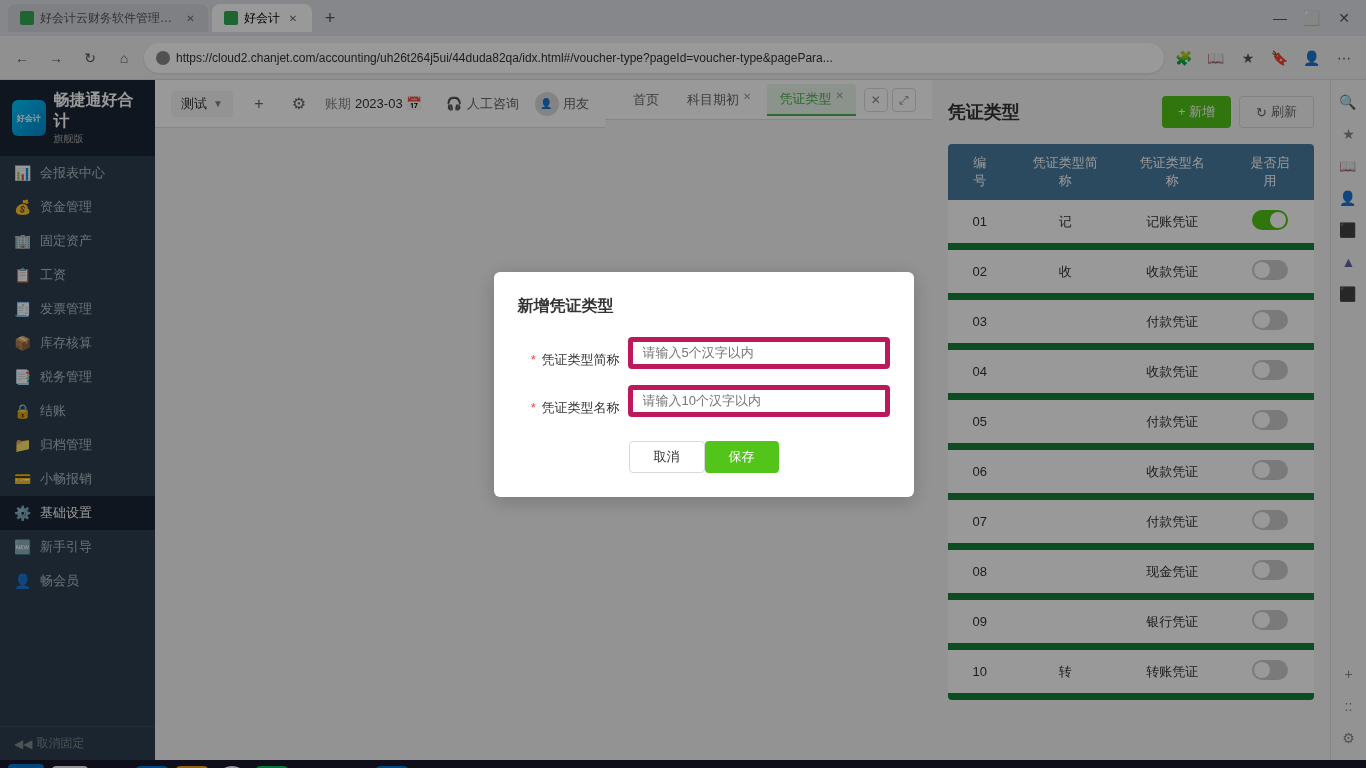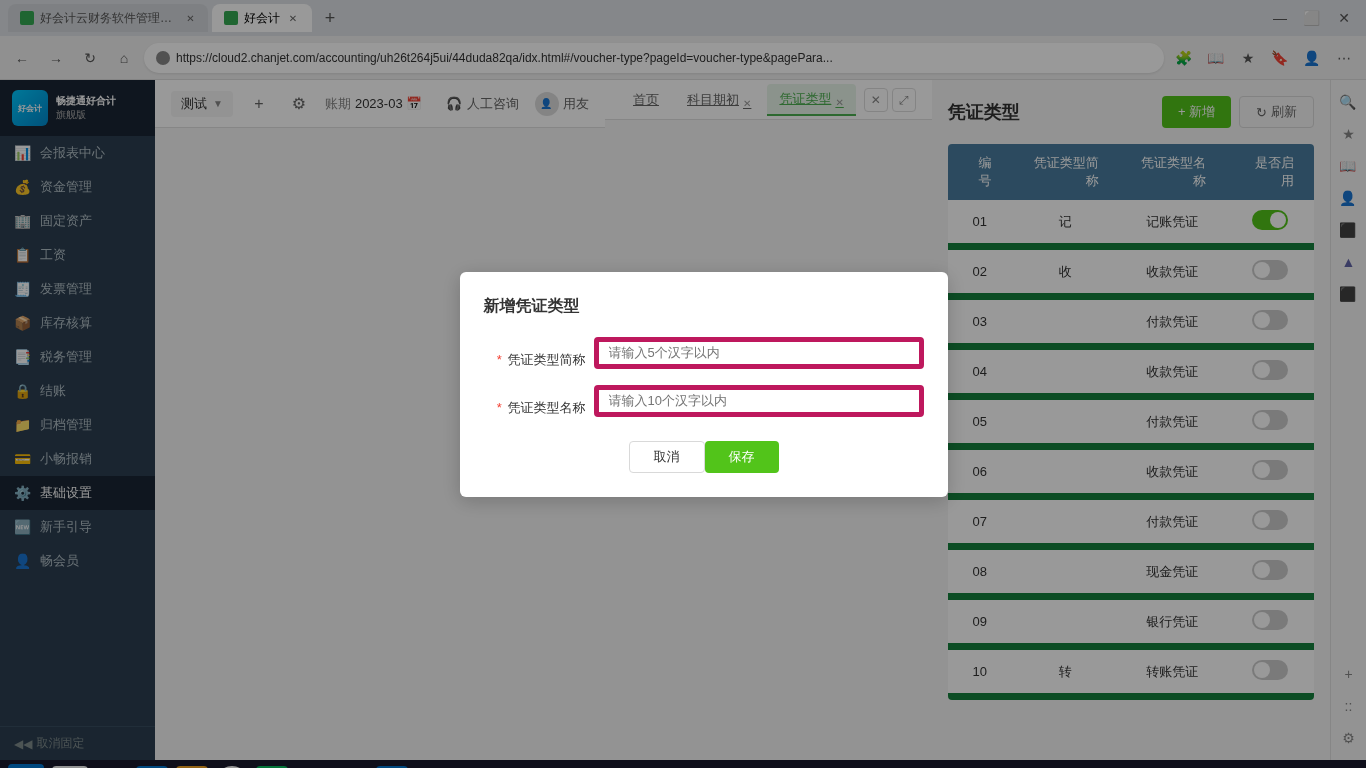--- a/index.html
+++ b/index.html
@@ -21,21 +21,21 @@
     .toolbar-icons { display: flex; gap: 4px; }
     .toolbar-icon { width: 28px; height: 28px; display: flex; align-items: center; justify-content: center; border-radius: 50%; cursor: pointer; color: #555; font-size: 14px; }
 
     
     .app-container { display: flex; height: 680px; }
 
     
     .sidebar { width: 155px; background: #2c3e50; display: flex; flex-direction: column; height: 100%; flex-shrink: 0; }
     .sidebar-logo { background: #1a2634; padding: 10px 12px; display: flex; align-items: center; gap: 8px; }
     .logo-icon { width: 36px; height: 36px; background: linear-gradient(135deg, #00c8ff, #0088cc); border-radius: 6px; display: flex; align-items: center; justify-content: center; color: white; font-size: 10px; font-weight: bold; }
-    .logo-text { color: #fff; font-size: 10px; font-weight: bold; }
+    .logo-text { color: #fff; font-size: 16px; font-weight: bold; }
     .logo-badge { color: #aaa; font-size: 10px; }
     
     .nav-item { display: flex; align-items: center; padding: 8px 14px; cursor: pointer; color: #b0bec5; gap: 8px; font-size: 13px; }
     .nav-item.active { background: #1a2634; color: #fff; }
     .nav-item.active .nav-icon { color: #00bcd4; }
     .nav-icon { width: 18px; height: 18px; display: flex; align-items: center; justify-content: center; font-size: 14px; flex-shrink: 0; }
     
     .sidebar-bottom { padding: 8px 14px; color: #7f8c8d; font-size: 12px; display: flex; align-items: center; gap: 4px; cursor: pointer; border-top: 1px solid #374d60; }
 
     
@@ -49,50 +49,50 @@
     .period-info { display: flex; align-items: center; gap: 4px; font-size: 13px; color: #333; }
     .period-label { color: #888; }
     .header-spacer { flex: 1; }
     .header-right { display: flex; align-items: center; gap: 16px; }
     .help-btn { display: flex; align-items: center; gap: 4px; color: #666; font-size: 13px; cursor: pointer; }
     .user-btn { display: flex; align-items: center; gap: 4px; color: #666; font-size: 13px; cursor: pointer; }
     .user-avatar { width: 24px; height: 24px; border-radius: 50%; background: #ddd; display: flex; align-items: center; justify-content: center; font-size: 10px; color: #999; }
 
     
     .tab-nav { background: #fff; display: flex; align-items: center; height: 40px; border-bottom: 1px solid #e0e0e0; padding: 0 16px; gap: 4px; }
-    .page-tab { display: flex; align-items: flex-end; gap: 4px; padding: 6px 12px; border-radius: 4px 4px 0 0; font-size: 13px; cursor: pointer; color: #666; text-decoration: underline; }
+    .page-tab { display: flex; align-items: flex-start; gap: 4px; padding: 6px 12px; border-radius: 4px 4px 0 0; font-size: 13px; cursor: pointer; color: #666; }
     .page-tab.active { background: #e8f5e9; color: #4caf50; border-bottom: 2px solid #4caf50; }
     .page-tab-close { font-size: 10px; color: #999; cursor: pointer; }
     
     
     .content-area { flex: 1; padding: 16px; overflow: auto; position: relative; }
     
     .page-title-bar { display: flex; align-items: center; justify-content: space-between; margin-bottom: 16px; }
     .page-title { font-size: 18px; font-weight: bold; color: #333; }
     .title-actions { display: flex; gap: 8px; }
     .btn-primary { background: #52c41a; color: white; border: none; padding: 6px 16px; border-radius: 4px; cursor: pointer; font-size: 13px; display: flex; align-items: center; gap: 4px; }
     .btn-refresh { background: transparent; color: #666; border: 1px solid #d9d9d9; padding: 6px 16px; border-radius: 4px; cursor: pointer; font-size: 13px; display: flex; align-items: center; gap: 4px; }
 
     
     .data-table { width: 100%; border-collapse: collapse; background: white; border-radius: 4px; overflow: hidden; }
-    .data-table thead th { background: #4a7c9e; color: white; padding: 10px 20px; text-align: right; font-size: 13px; font-weight: normal; }
+    .data-table thead th { background: #4a7c9e; color: white; padding: 10px 20px; text-align: center; font-size: 13px; font-weight: normal; }
     .data-table tbody tr { border-bottom: 7px solid #15803d; }
     .data-table tbody td { padding: 10px 16px; text-align: center; font-size: 13px; color: #333; }
 
     
     .toggle { width: 36px; height: 20px; border-radius: 10px; position: relative; cursor: pointer; display: inline-flex; align-items: center; }
     .toggle.on { background: #52c41a; }
     .toggle.off { background: #ccc; }
     .toggle-knob { width: 16px; height: 16px; background: white; border-radius: 50%; position: absolute; top: 2px; transition: left 0.2s; }
     .toggle.on .toggle-knob { left: 18px; }
     .toggle.off .toggle-knob { left: 2px; }
 
     
     .modal-overlay { position: fixed; top: 0; left: 0; width: 100%; height: 100%; background: rgba(0,0,0,0.4); display: flex; align-items: center; justify-content: center; z-index: 1000; }
-    .modal { background: white; border-radius: 6px; padding: 24px; width: 488px; box-shadow: 0 4px 20px rgba(0,0,0,0.2); position: relative; margin-left: 41px; }
+    .modal { background: white; border-radius: 6px; padding: 24px; width: 420px; box-shadow: 0 4px 20px rgba(0,0,0,0.2); position: relative; margin-left: 41px; }
     .modal-title { font-size: 16px; font-weight: bold; color: #333; margin-bottom: 20px; }
     .form-row { display: flex; align-items: flex-end; margin-bottom: 16px; }
     .form-label { width: 110px; font-size: 13px; color: #333; text-align: right; padding-right: 8px; flex-shrink: 0; }
     .form-label .required { color: #f44336; margin-right: 2px; }
     .form-input { flex: 1; height: 32px; border: 5px solid #be185d; border-radius: 4px; padding: 0 10px; font-size: 13px; outline: none; }
     .modal-footer { display: flex; justify-content: center; gap: 0; margin-top: 24px; }
     .btn-cancel { padding: 6px 24px; border: 1px solid #d9d9d9; background: white; border-radius: 4px; cursor: pointer; font-size: 13px; color: #333; }
     .btn-save { padding: 6px 24px; border: none; background: #52c41a; color: white; border-radius: 4px; cursor: pointer; font-size: 13px; }
 
     

